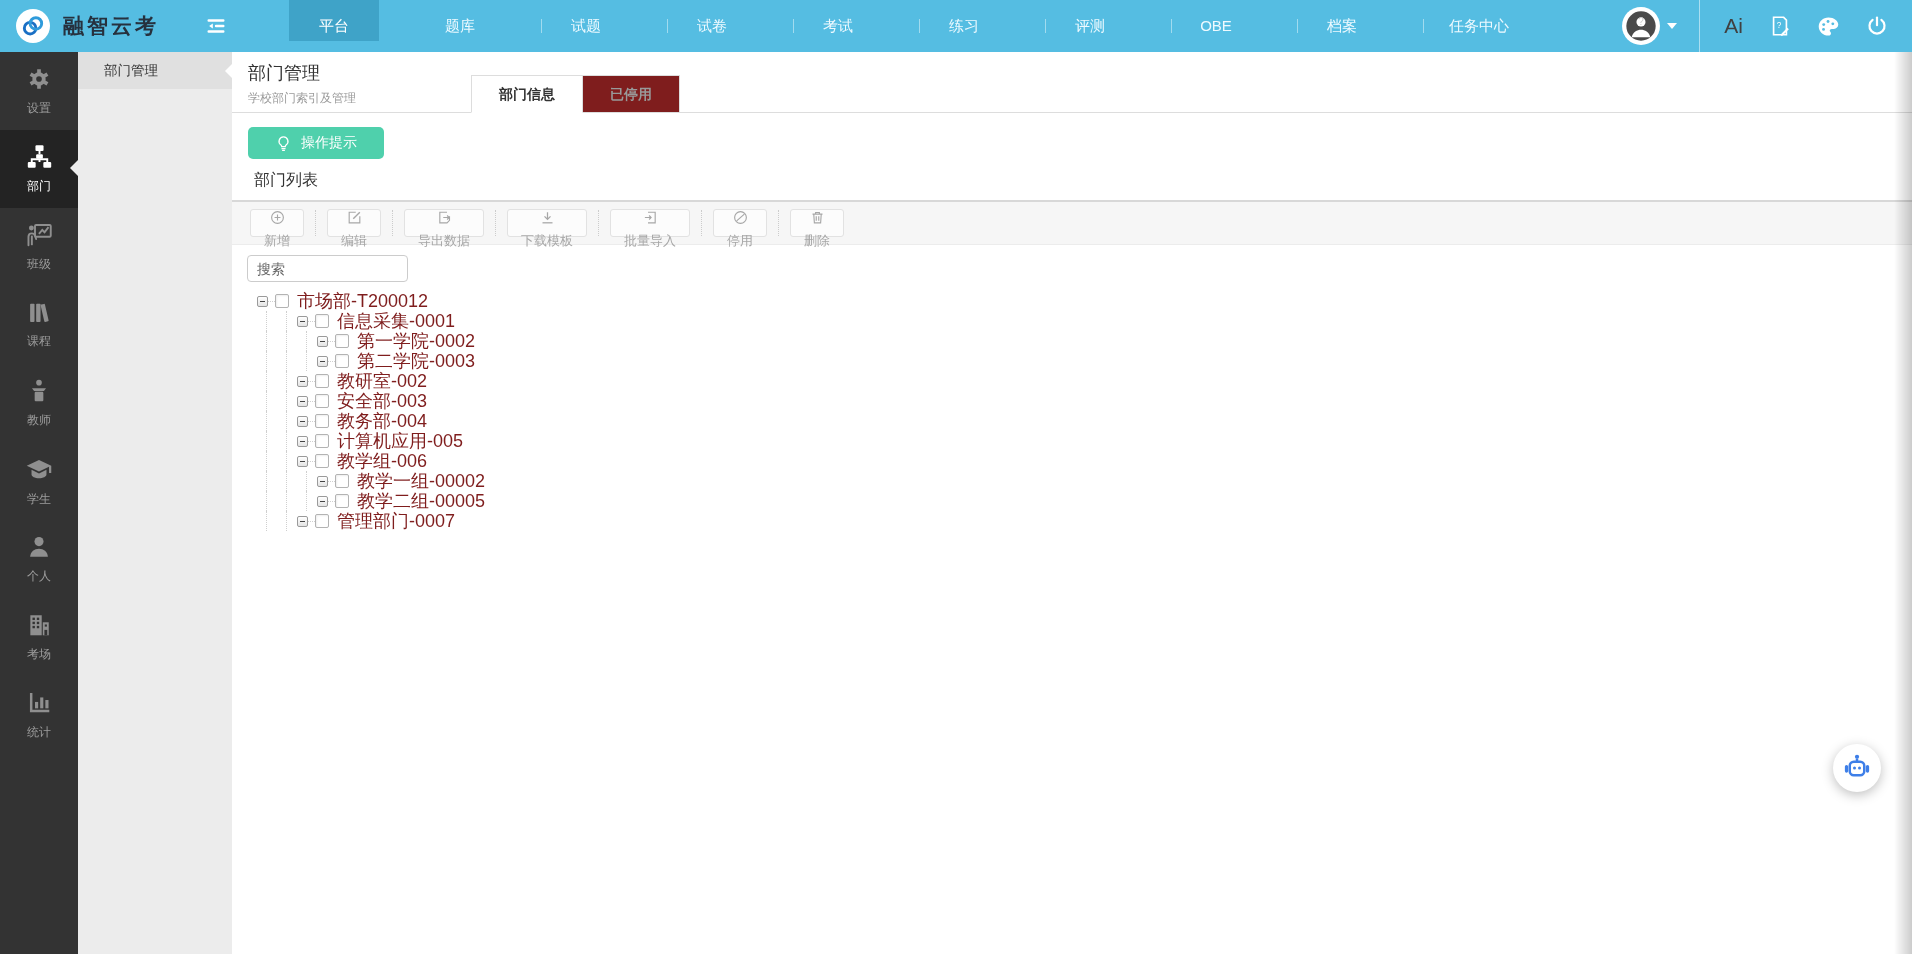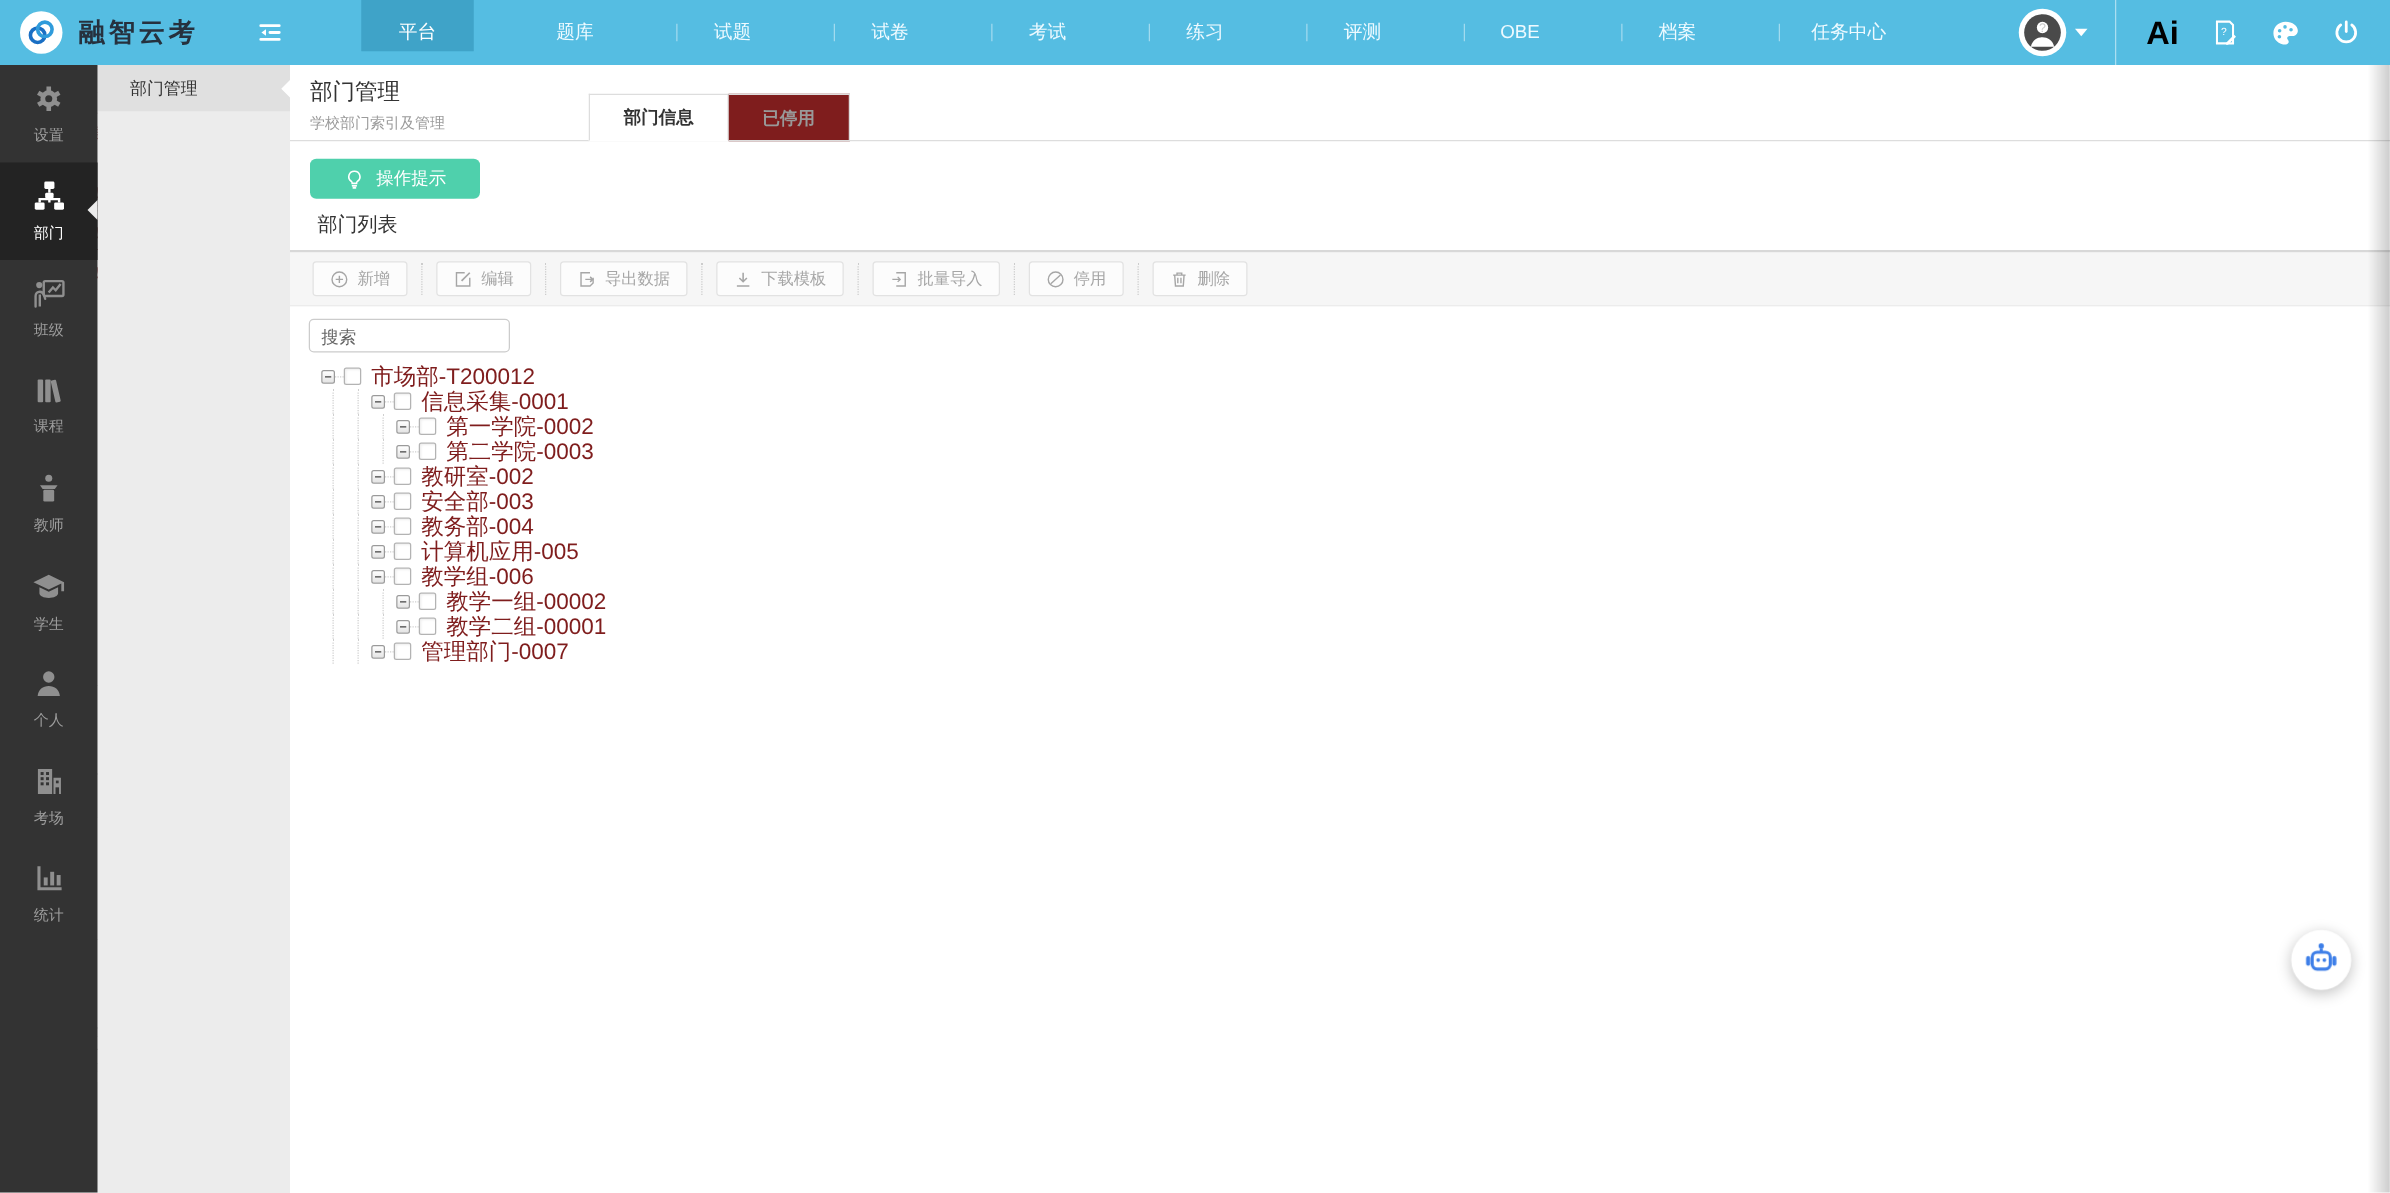--- a/index.html
+++ b/index.html
@@ -23,21 +23,21 @@
   .nav-item.active::before, .nav-item.active + .nav-item::before { display:none; }
   .nav-right { margin-left:auto; display:flex; align-items:center; height:52px; padding-right:20px; }
   .avatar-wrap { display:flex; align-items:center; gap:7px; margin-right:22px; }
   .avatar { width:38px; height:38px; border-radius:50%; background:#fff;
     display:flex; align-items:center; justify-content:center; }
   .caret-down { width:0; height:0; border-left:5px solid transparent; border-right:5px solid transparent;
     border-top:6px solid #fff; }
   .nav-divider { height:52px; border-left:1px solid rgba(255,255,255,.5); margin-right:24px; }
   .nav-icon { color:#fff; margin-right:26px; display:flex; align-items:center; cursor:pointer; }
   .nav-icon:last-child { margin-right:4px; }
-  .ai-text { font-size:26px; font-weight:bold; color:#000000; }
+  .ai-text { font-size:21px; font-weight:normal; color:#404040; }
 
   
   .side { position:fixed; left:0; top:52px; bottom:0; width:78px; background:var(--sidebar_bg,#333); z-index:20; }
   .side-item { height:78px; display:flex; flex-direction:column; align-items:center;
     justify-content:center; gap:8px; color:#8f8f8f; position:relative; cursor:pointer; }
   .side-item .s-lbl { font-size:12px; color:#9d9d9d; }
   .side-item.active { background:#232323; color:#fff; }
   .side-item.active .s-lbl { color:#fff; }
   .side-item.active::after { content:""; position:absolute; right:0; top:30px;
     border-top:8px solid transparent; border-bottom:8px solid transparent; border-right:8px solid #ececec; }
@@ -65,21 +65,21 @@
     background:var(--accent_green,#4fd0ac); color:#fff; font-size:14px; height:32px;
     padding:0 27px; border:none; border-radius:5px; cursor:pointer; }
 
   .section-title { margin:11px 0 0 22px; font-size:16px; color:#333; }
   .section-hr { margin-top:9px; border-bottom:2px solid #d8d8d8; }
 
   .toolbar { background:#f6f6f6; border-bottom:1px solid #ececec; padding:7px 0 7px 18px;
     display:flex; align-items:center; }
   .tbtn { display:inline-flex; align-items:center; gap:7px; background:#fcfcfc;
     border:1px solid #e2e2e2; border-radius:3px; color:#a6a6a6; font-size:13px;
-    height:28px; padding:0 13px; cursor:pointer; white-space:nowrap; }
+    height:28px; padding:0 13px; cursor:pointer; white-space:nowrap;flex-direction:column; }
   .tsep { height:26px; border-left:1px dotted #ccc; margin:0 11px; }
 
   .search-input { display:block; margin:10px 0 0 15px; width:161px; height:27px;
     border:1px solid #ccc; border-radius:4px; font-size:14px; color:#555; padding:0 9px;
     font-family:"Liberation Sans", sans-serif; outline:none; background:#fff; }
   .search-input::placeholder { color:#666; }
 
   
   .tree { margin:9px 0 0 25px; font-size:18px; color:#7f1d1d; }
   .tree-row { display:flex; align-items:center; height:20px; }
@@ -505,21 +505,21 @@
         <span class="tree-label">教学一组-00002</span>
       </div>
 
       <div class="tree-row">
         <span class="indent"></span>
         <span class="indent"></span>
         <span class="indent"></span>
         <span class="expander"></span>
         <span class="tree-stub"></span>
         <span class="checkbox"></span>
-        <span class="tree-label">教学二组-00001</span>
+        <span class="tree-label">教学二组-00005</span>
       </div>
 
       <div class="tree-row">
         <span class="indent"></span>
         <span class="indent"></span>
         <span class="expander"></span>
         <span class="tree-stub"></span>
         <span class="checkbox"></span>
         <span class="tree-label">管理部门-0007</span>
       </div>

